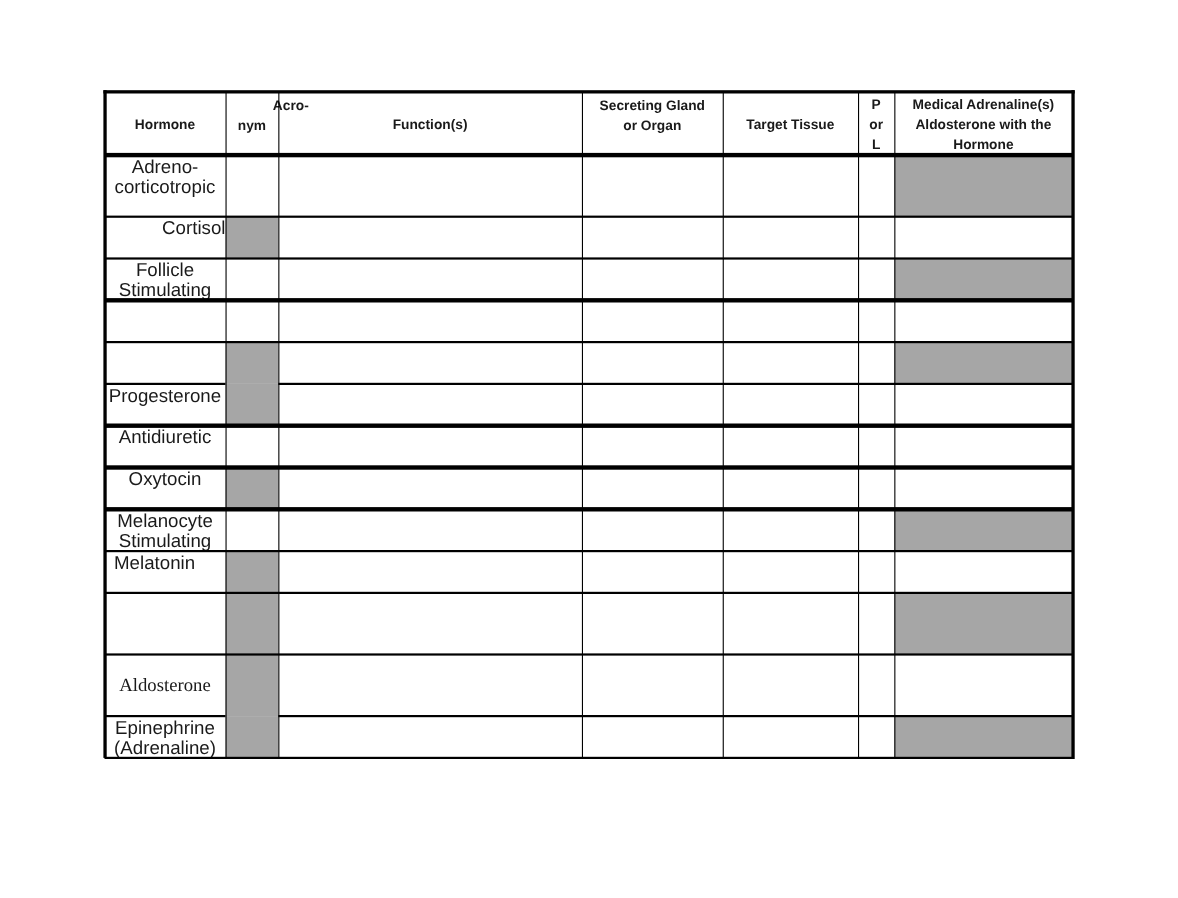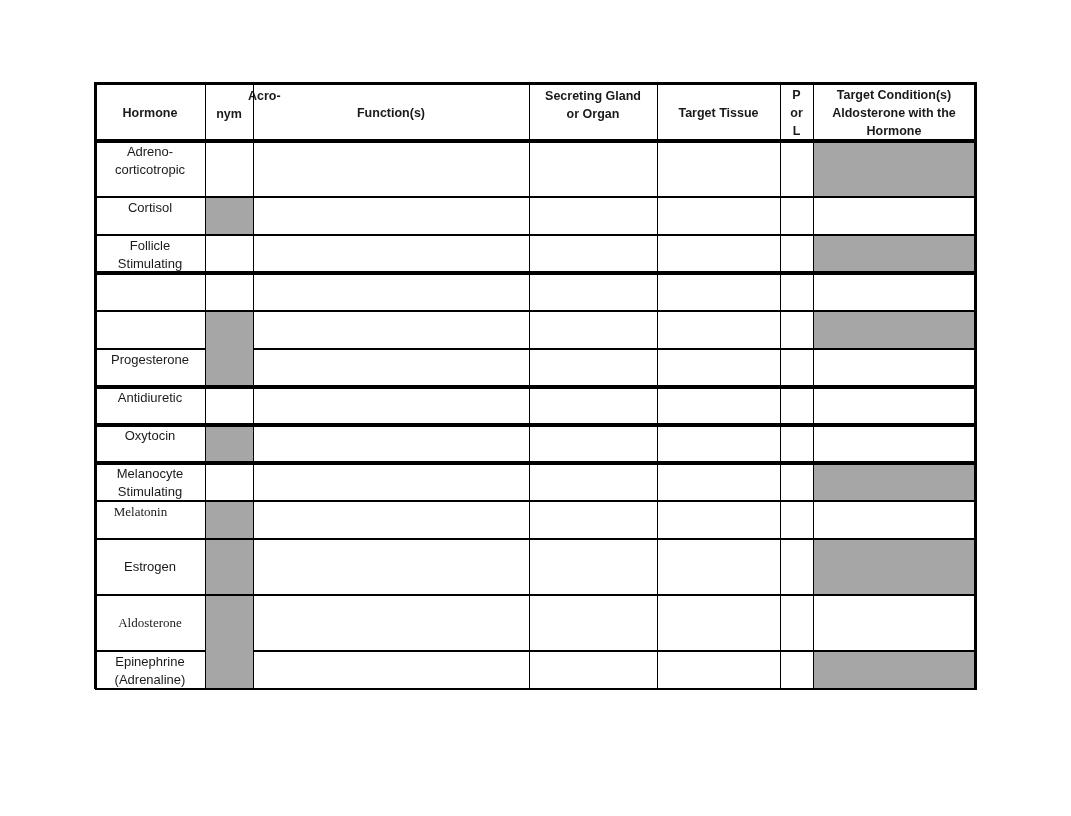--- a/index.html
+++ b/index.html
@@ -6,21 +6,21 @@
   body { width: 1071px; height: 816px; position: relative; overflow: hidden;
          font-family: "Liberation Sans", "DejaVu Sans", sans-serif; color: #000; }
   #sheet { position: absolute; left: 0; top: 0; width: 1071px; height: 816px; }
   .cell { position: absolute; box-sizing: border-box; }
   .shade { background: #a6a6a6; }
   .hline { position: absolute; background: #000; }
   .vline { position: absolute; background: #000; }
   .hdr-text { position: absolute; left: 0; right: 0; text-align: center;
               font-size: 12.5px; font-weight: bold; line-height: 18px; color: #1a1a1a; }
   .row-text { position: absolute; left: 0; right: 0; text-align: center;
-              font-size: 13px; line-height: 18px; color: #1a1a1a; }
+              font-size: 17px; line-height: 18px; color: #1a1a1a; }
   .input-cell { cursor: text; }
 </style>
 </head>
 <body>
 
 <div id="sheet">
     <div class="cell" style="left: 0px; top: 0px; width: 0px; height: 0px;"></div>
     <div class="cell" style="left: 95px; top: 83px; width: 110px; height: 58px;">
       <div class="hdr-text" style="top: 21px;">Hormone</div>
     </div>
@@ -37,38 +37,38 @@
     </div>
     <div class="cell" style="left: 657px; top: 83px; width: 123px; height: 58px;">
       <div class="hdr-text" style="top: 21px;">Target Tissue</div>
     </div>
     <div class="cell" style="left: 780px; top: 83px; width: 33px; height: 58px;">
       <div class="hdr-text" style="top: 3px;">P</div>
       <div class="hdr-text" style="top: 21px;">or</div>
       <div class="hdr-text" style="top: 39px;">L</div>
     </div>
     <div class="cell" style="left: 813px; top: 83px; width: 162px; height: 58px;">
-      <div class="hdr-text" style="top: 3px;">Target Condition(s)</div>
+      <div class="hdr-text" style="top: 3px;">Medical Adrenaline(s)</div>
       <div class="hdr-text" style="top: 21px;">Aldosterone with the</div>
       <div class="hdr-text" style="top: 39px;">Hormone</div>
     </div>
     <div class="cell" style="left: 0px; top: 0px; width: 0px; height: 0px;"></div>
     <div class="cell" style="left: 95px; top: 141px; width: 110px; height: 56px;">
       <div class="row-text" style="top: 2px;">Adreno-</div>
       <div class="row-text" style="top: 20px;">corticotropic</div>
     </div>
     <div class="cell input-cell" style="left: 205px; top: 141px; width: 48px; height: 56px;"></div>
     <div class="cell input-cell" style="left: 253px; top: 141px; width: 276px; height: 56px;"></div>
     <div class="cell input-cell" style="left: 529px; top: 141px; width: 128px; height: 56px;"></div>
     <div class="cell input-cell" style="left: 657px; top: 141px; width: 123px; height: 56px;"></div>
     <div class="cell input-cell" style="left: 780px; top: 141px; width: 33px; height: 56px;"></div>
     <div class="cell shade" style="left: 813px; top: 141px; width: 162px; height: 56px;"></div>
     <div class="cell" style="left: 0px; top: 0px; width: 0px; height: 0px;"></div>
     <div class="cell" style="left: 95px; top: 197px; width: 110px; height: 38px;">
-      <div class="row-text" style="top: 2px;">Cortisol</div>
+      <div class="row-text" style="top: 2px; text-align: right;">Cortisol</div>
     </div>
     <div class="cell shade" style="left: 205px; top: 197px; width: 48px; height: 38px;"></div>
     <div class="cell input-cell" style="left: 253px; top: 197px; width: 276px; height: 38px;"></div>
     <div class="cell input-cell" style="left: 529px; top: 197px; width: 128px; height: 38px;"></div>
     <div class="cell input-cell" style="left: 657px; top: 197px; width: 123px; height: 38px;"></div>
     <div class="cell input-cell" style="left: 780px; top: 197px; width: 33px; height: 38px;"></div>
     <div class="cell input-cell" style="left: 813px; top: 197px; width: 162px; height: 38px;"></div>
     <div class="cell" style="left: 0px; top: 0px; width: 0px; height: 0px;"></div>
     <div class="cell" style="left: 95px; top: 235px; width: 110px; height: 38px;">
       <div class="row-text" style="top: 2px;">Follicle</div>
@@ -129,33 +129,30 @@
       <div class="row-text" style="top: 2px;">Melanocyte</div>
       <div class="row-text" style="top: 20px;">Stimulating</div>
     </div>
     <div class="cell input-cell" style="left: 205px; top: 463px; width: 48px; height: 38px;"></div>
     <div class="cell input-cell" style="left: 253px; top: 463px; width: 276px; height: 38px;"></div>
     <div class="cell input-cell" style="left: 529px; top: 463px; width: 128px; height: 38px;"></div>
     <div class="cell input-cell" style="left: 657px; top: 463px; width: 123px; height: 38px;"></div>
     <div class="cell input-cell" style="left: 780px; top: 463px; width: 33px; height: 38px;"></div>
     <div class="cell shade" style="left: 813px; top: 463px; width: 162px; height: 38px;"></div>
     <div class="cell" style="left: 0px; top: 0px; width: 0px; height: 0px;"></div>
-    <div class="cell" style="left: 95px; top: 501px; width: 91px; height: 38px; font-family: Liberation Serif, serif;">
+    <div class="cell" style="left: 95px; top: 501px; width: 91px; height: 38px;">
       <div class="row-text" style="top: 2px;">Melatonin</div>
     </div>
     <div class="cell shade" style="left: 205px; top: 501px; width: 48px; height: 38px;"></div>
     <div class="cell input-cell" style="left: 253px; top: 501px; width: 276px; height: 38px;"></div>
     <div class="cell input-cell" style="left: 529px; top: 501px; width: 128px; height: 38px;"></div>
     <div class="cell input-cell" style="left: 657px; top: 501px; width: 123px; height: 38px;"></div>
     <div class="cell input-cell" style="left: 780px; top: 501px; width: 33px; height: 38px;"></div>
     <div class="cell input-cell" style="left: 813px; top: 501px; width: 162px; height: 38px;"></div>
     <div class="cell" style="left: 0px; top: 0px; width: 0px; height: 0px;"></div>
-    <div class="cell" style="left: 95px; top: 539px; width: 110px; height: 56px;">
-      <div class="row-text" style="top: 19px;">Estrogen</div>
-    </div>
     <div class="cell shade" style="left: 205px; top: 539px; width: 48px; height: 56px;"></div>
     <div class="cell input-cell" style="left: 253px; top: 539px; width: 276px; height: 56px;"></div>
     <div class="cell input-cell" style="left: 529px; top: 539px; width: 128px; height: 56px;"></div>
     <div class="cell input-cell" style="left: 657px; top: 539px; width: 123px; height: 56px;"></div>
     <div class="cell input-cell" style="left: 780px; top: 539px; width: 33px; height: 56px;"></div>
     <div class="cell shade" style="left: 813px; top: 539px; width: 162px; height: 56px;"></div>
     <div class="cell" style="left: 0px; top: 0px; width: 0px; height: 0px;"></div>
     <div class="cell" style="left: 95px; top: 595px; width: 110px; height: 56px; font-family: Liberation Serif, serif;">
       <div class="row-text" style="top: 19px;">Aldosterone</div>
     </div>

